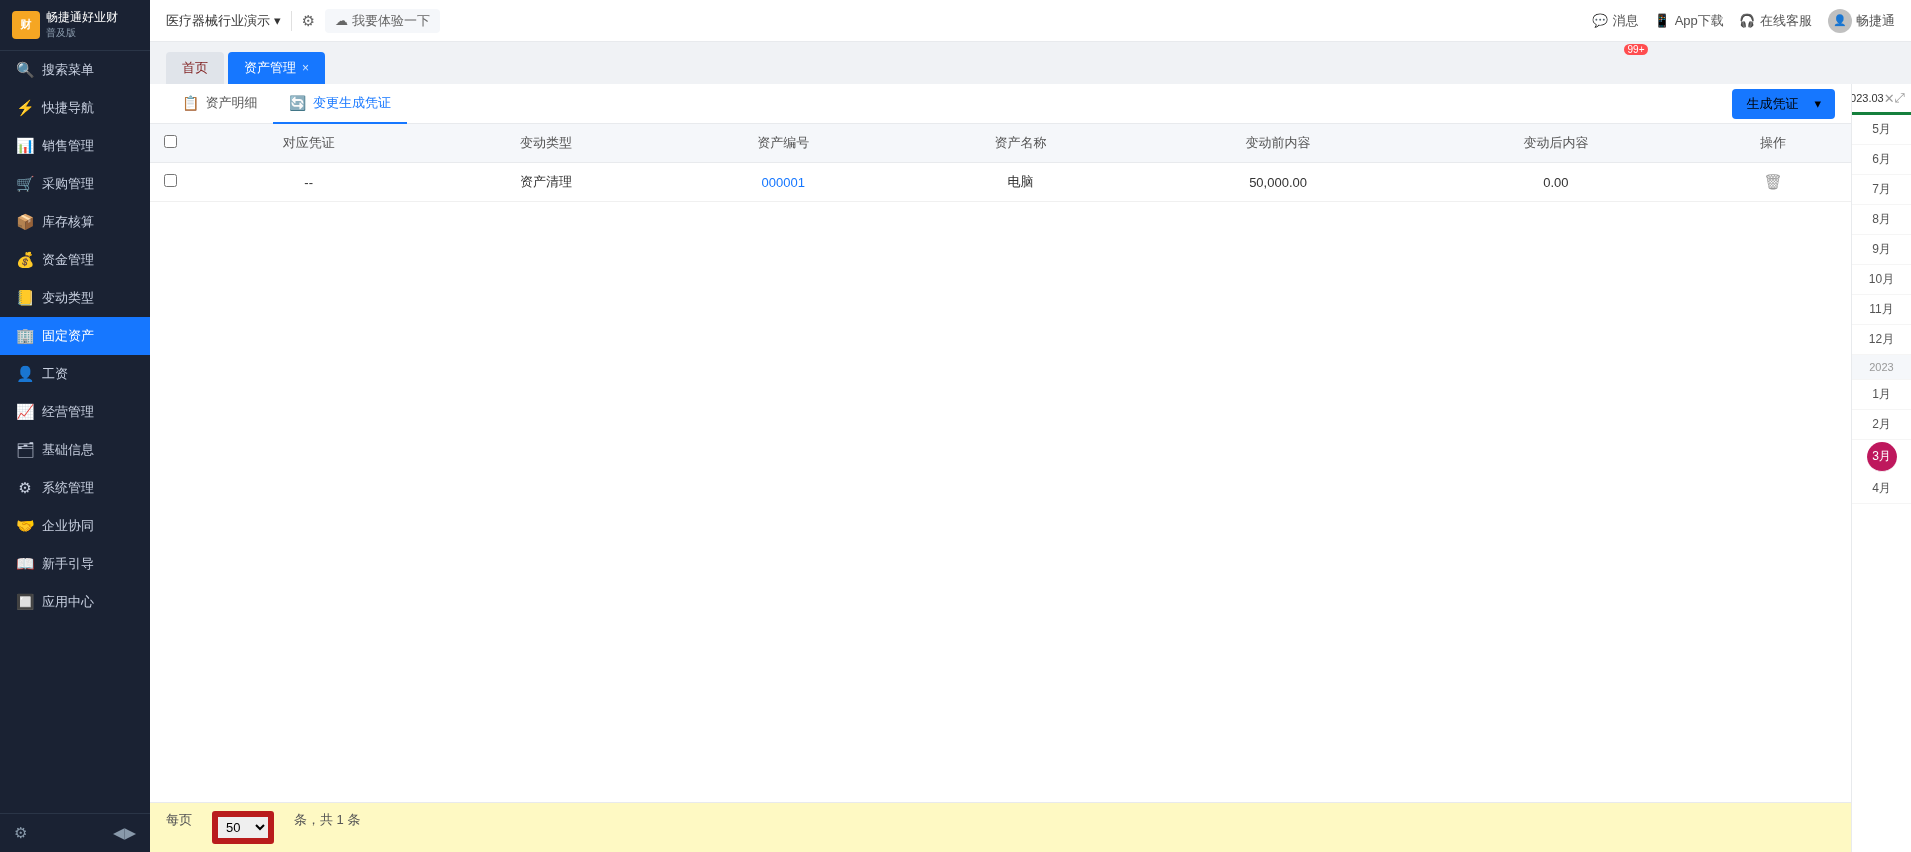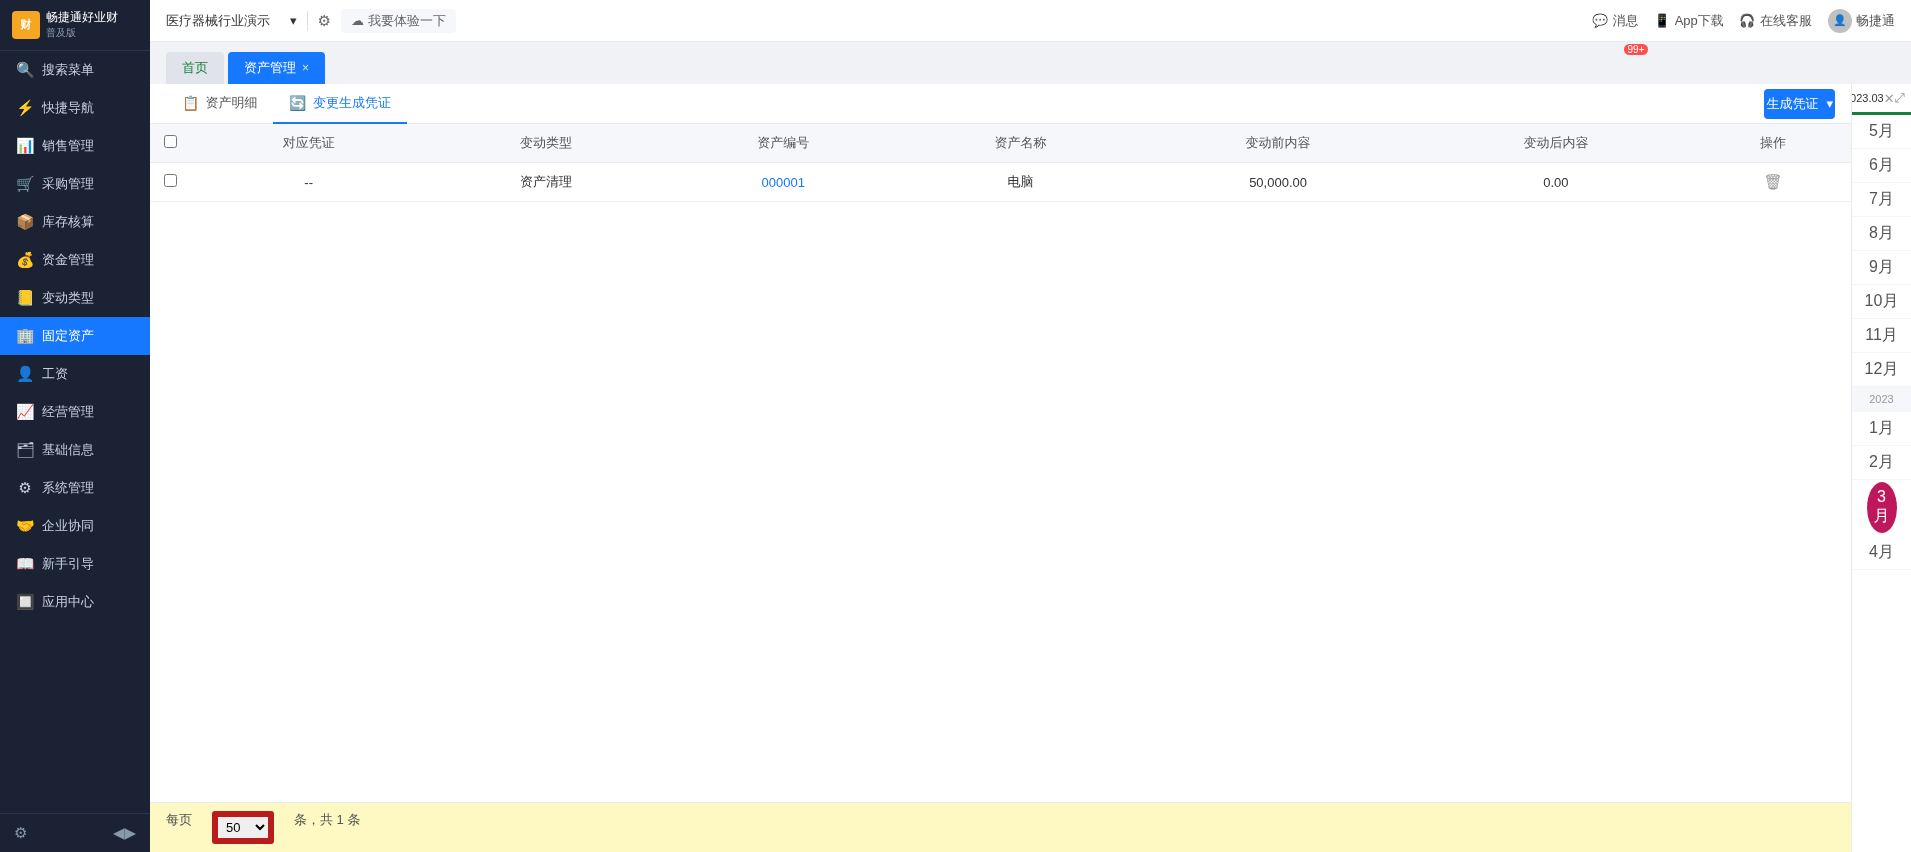--- a/index.html
+++ b/index.html
@@ -63,21 +63,21 @@
       background: #fff;
       height: 42px;
       display: flex;
       align-items: center;
       padding: 0 16px;
       border-bottom: 1px solid #e8eaed;
       gap: 10px;
       flex-shrink: 0;
     }
     .topbar-company {
-      display: flex; align-items: center; gap: 20px;
+      display: flex; align-items: center; gap: 4px;
       font-size: 13px; color: #333; cursor: pointer;
     }
     .topbar-divider { width: 1px; height: 20px; background: #e0e0e0; }
     .topbar-gear { color: #666; cursor: pointer; font-size: 15px; }
     .topbar-experience {
       display: flex; align-items: center; gap: 4px;
       color: #666; font-size: 13px; cursor: pointer;
       background: #f5f7fa; border-radius: 4px; padding: 3px 10px;
     }
     .topbar-right { margin-left: auto; display: flex; align-items: center; gap: 16px; }
@@ -96,21 +96,21 @@
       align-items: flex-end;
       padding: 0 16px;
       gap: 4px;
       flex-shrink: 0;
     }
     .tab {
       padding: 7px 16px;
       border-radius: 4px 4px 0 0;
       cursor: pointer;
       font-size: 13px;
-      color: #15803d;
+      color: #7f1d1d;
       background: #e0e4ea;
     }
     .tab.active {
       background: #1677ff;
       color: #fff;
       display: flex; align-items: center; gap: 6px;
     }
     .tab-close { cursor: pointer; font-size: 12px; opacity: 0.8; }
 
     
@@ -140,27 +140,27 @@
       margin-bottom: -1px;
     }
     .inner-tab.active {
       color: #1677ff;
       border-bottom: 2px solid #1677ff;
     }
     .inner-tab-icon { font-size: 14px; }
     .inner-tabs-actions { margin-left: auto; }
     .btn-generate {
       background: #1677ff;
-      color: #ffffff;
+      color: #000000;
       border: none;
       border-radius: 4px;
-      padding: 6px 2px;
+      padding: 6px 14px;
       cursor: pointer;
       font-size: 13px;
-      display: flex; align-items: center; gap: 8px;
+      display: flex; align-items: center; gap: 16px;
     }
 
     
     .table-wrap {
       flex: 1;
       overflow-y: auto;
       padding: 0;
     }
     table {
       width: 100%;
@@ -225,21 +225,21 @@
       padding: 6px 6px;
       border-bottom: 3px solid #15803d;
       font-size: 11px; color: #333;
     }
     .right-panel-close { cursor: pointer; color: #999; font-size: 13px; }
     .right-panel-expand { cursor: pointer; color: #999; font-size: 13px; }
     .date-list { flex: 1; overflow-y: auto; }
     .date-item {
       padding: 6px 4px;
       text-align: center;
-      font-size: 16px;
+      font-size: 12px;
       color: #555;
       cursor: pointer;
       border-bottom: 1px solid #f5f5f5;
     }
     .date-item.year-label { color: #999; font-size: 11px; background: #f5f7fa; }
     .date-item.active {
       background: #be185d;
       color: #fff;
       border-radius: 50%;
       margin: 2px auto;

